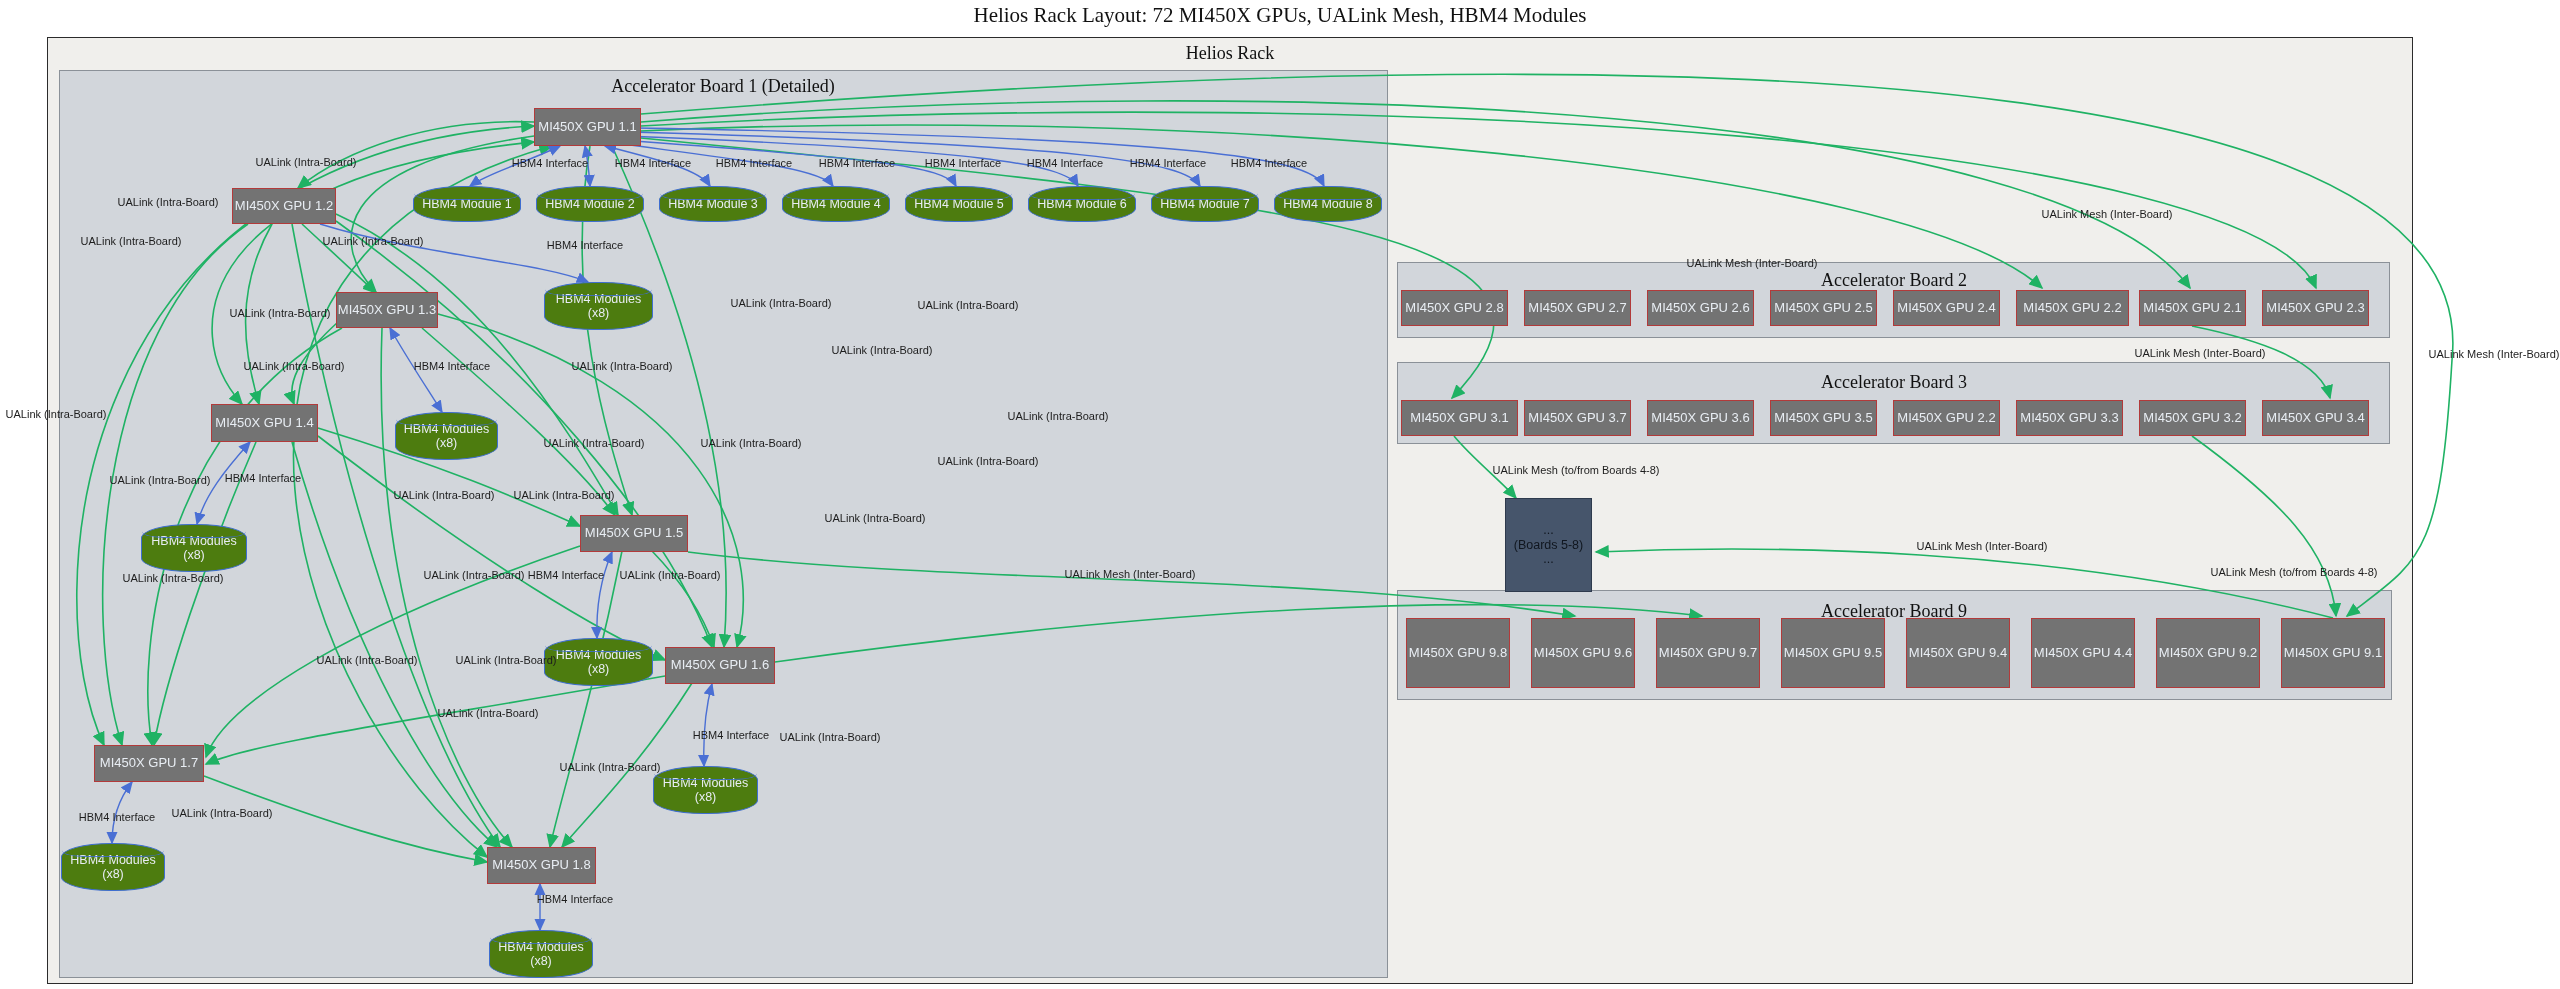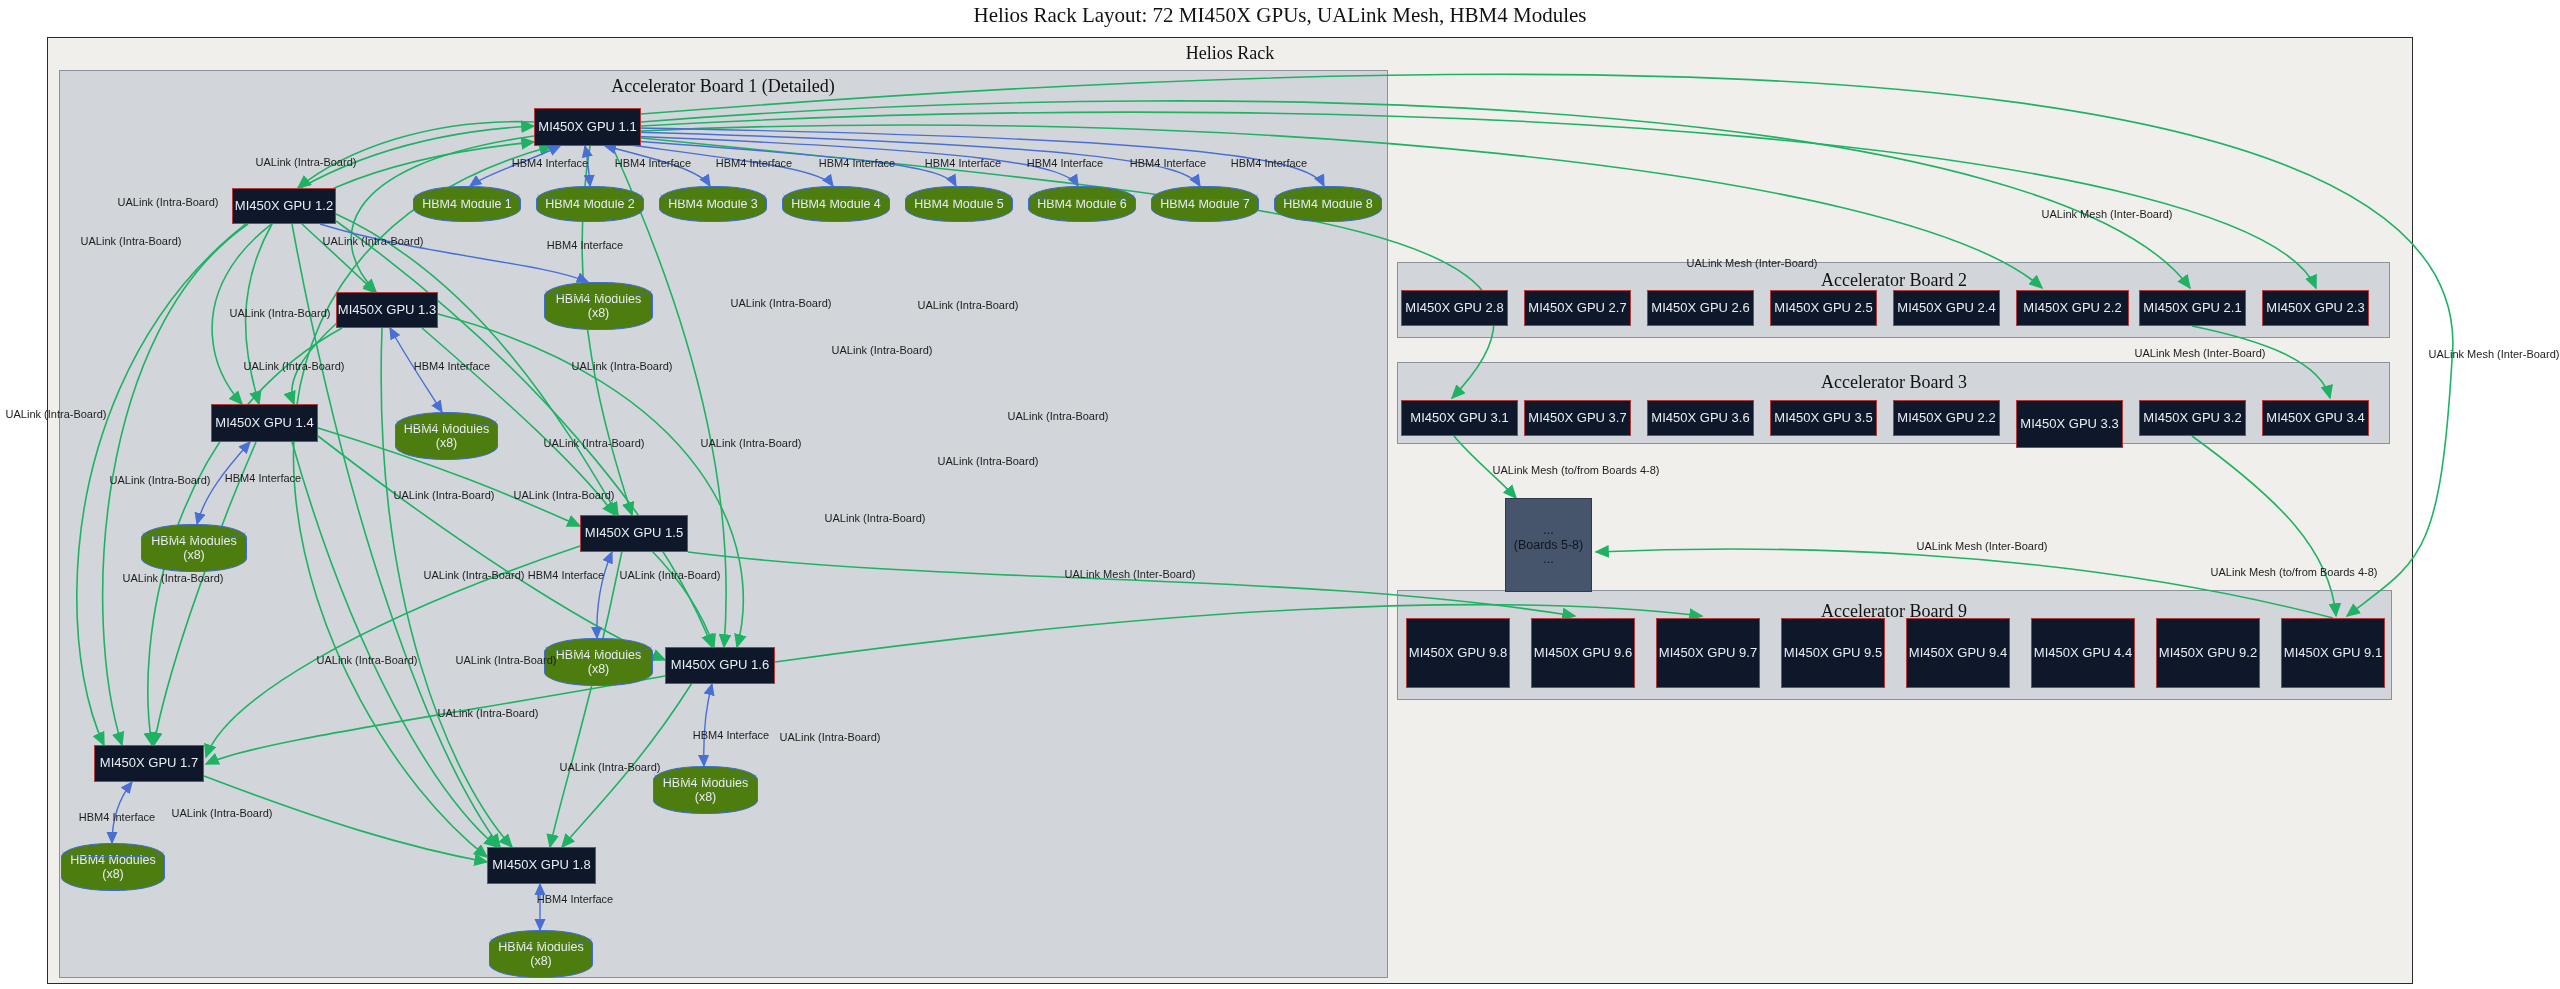--- a/index.html
+++ b/index.html
@@ -10,21 +10,21 @@
   #rack{left:47px;top:37px;width:2366px;height:947px;background:#f0efec;border:1.5px solid #2b2b2b;}
   #board1{left:59px;top:70px;width:1329px;height:908px;background:#d2d6db;border:1px solid #8b9198;}
   #board2{left:1397px;top:262px;width:993px;height:76px;background:#d2d6db;border:1px solid #8b9198;}
   #board3{left:1397px;top:362px;width:993px;height:82px;background:#d2d6db;border:1px solid #8b9198;}
   #board9{left:1397px;top:590px;width:995px;height:110px;background:#d2d6db;border:1px solid #8b9198;}
   .ctitle{position:absolute;transform:translate(-50%,-50%);white-space:nowrap;color:#111;z-index:5;text-align:right;}
   #edges{position:absolute;left:0;top:0;width:2560px;height:989px;z-index:2;}
   .node{position:absolute;box-sizing:border-box;display:flex;flex-direction:column;align-items:center;
         justify-content:center;text-align:center;z-index:3;color:#e8edf3;font-size:13px;line-height:1.15;
         white-space:nowrap;}
-  .gpu{background:#0f172a;border:1.5px solid #b23a3a;}
+  .gpu{background:#737373;border:1.5px solid #b23a3a;}
   .cyl{background:#4d7c0f;border:1.5px solid #3e6ed0;border-radius:50px/14px;font-size:12.5px;}
   .cyl:before{content:"";position:absolute;left:0;right:0;top:0;height:12px;border-bottom:1.5px solid #3e6ed0;
         border-radius:50px/14px;opacity:.85;}
   .plain{background:#46556b;border:1px solid #2e3a4d;color:#10161f;font-size:12.5px;}
   .el{position:absolute;transform:translate(-50%,-50%);font-size:11px;color:#1d1d1d;
       white-space:nowrap;z-index:4;}
 </style>
 </head>
 <body>
 
@@ -175,21 +175,21 @@
   <div class="node gpu" style="left:1893px;top:290px;width:107px;height:36px">MI450X GPU 2.4</div>
   <div class="node gpu" style="left:2016px;top:290px;width:113px;height:36px">MI450X GPU 2.2</div>
   <div class="node gpu" style="left:2139px;top:290px;width:107px;height:36px">MI450X GPU 2.1</div>
   <div class="node gpu" style="left:2262px;top:290px;width:107px;height:36px">MI450X GPU 2.3</div>
 
   <div class="node gpu" style="left:1401px;top:400px;width:117px;height:36px">MI450X GPU 3.1</div>
   <div class="node gpu" style="left:1524px;top:400px;width:107px;height:36px">MI450X GPU 3.7</div>
   <div class="node gpu" style="left:1647px;top:400px;width:107px;height:36px">MI450X GPU 3.6</div>
   <div class="node gpu" style="left:1770px;top:400px;width:107px;height:36px">MI450X GPU 3.5</div>
   <div class="node gpu" style="left:1893px;top:400px;width:107px;height:36px">MI450X GPU 2.2</div>
-  <div class="node gpu" style="left:2016px;top:400px;width:107px;height:48px">MI450X GPU 3.3</div>
+  <div class="node gpu" style="left:2016px;top:400px;width:107px;height:36px">MI450X GPU 3.3</div>
   <div class="node gpu" style="left:2139px;top:400px;width:107px;height:36px">MI450X GPU 3.2</div>
   <div class="node gpu" style="left:2262px;top:400px;width:107px;height:36px">MI450X GPU 3.4</div>
 
   <div class="node plain" style="left:1505px;top:498px;width:87px;height:94px">
       <span>...</span>
       <span>(Boards 5-8)</span>
       <span>...</span>
     </div>
 
   <div class="node gpu" style="left:1406px;top:618px;width:104px;height:70px">MI450X GPU 9.8</div>

